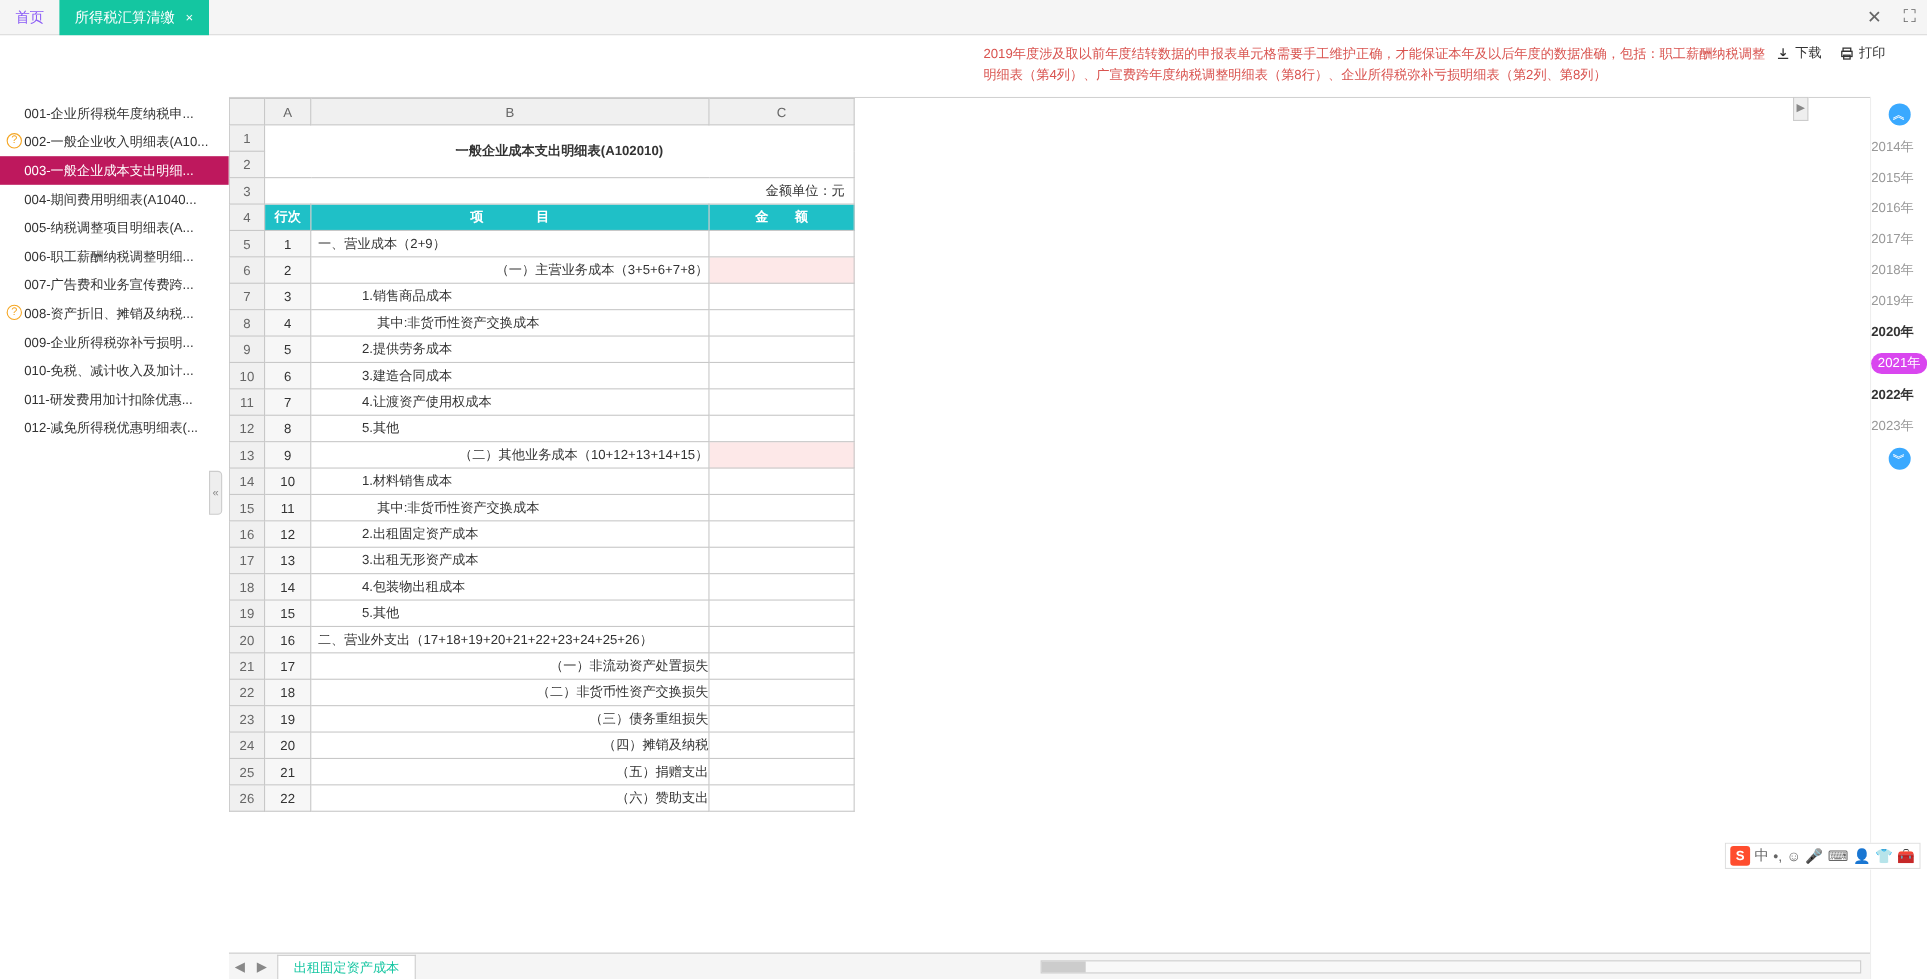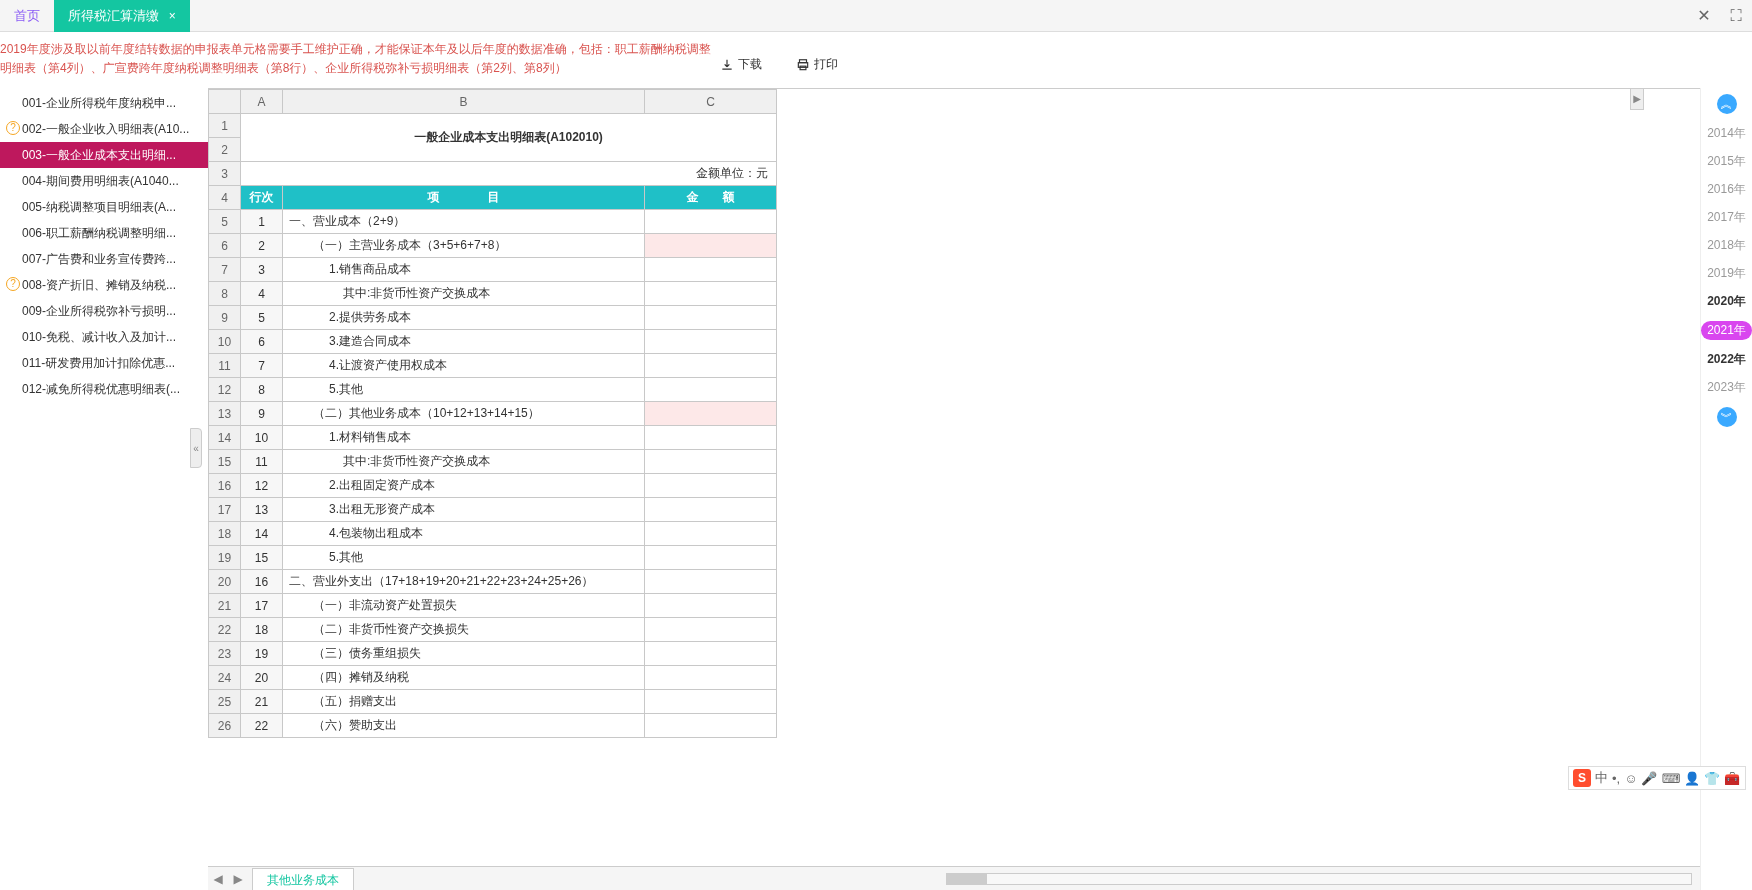--- a/index.html
+++ b/index.html
@@ -6,23 +6,23 @@
 body { font-size: 12px; color: #333; background: #fff; overflow: hidden; }
 
 .top-tabs { display: flex; align-items: center; height: 32px; border-bottom: 1px solid #ddd; background: #f5f5f5; }
 .tab { padding: 0 14px; height: 32px; line-height: 32px; cursor: pointer; font-size: 13px; }
 .tab.home { color: #8b5cf6; }
 .tab.active { background: #14c6a1; color: #fff; position: relative; }
 .tab .close { margin-left: 6px; font-size: 12px; }
 .top-tabs .spacer { flex: 1; }
 .top-tabs .win-btn { width: 32px; text-align: center; font-size: 16px; cursor: pointer; color: #666; }
 
-.warn-bar { display: flex; align-items: flex-start; padding: 8px 0; font-size: 12px; height: 56px; }
+.warn-bar { display: flex; align-items: flex-start; padding: 8px 28px; font-size: 12px; height: 56px; justify-content: flex-end; }
 .warn-text { color: #d9534f; flex: 1; max-width: 720px; line-height: 1.6; }
-.warn-actions { display: flex; gap: 34px; align-items: center; margin-right: 10px; color: #333; margin-top: 16px; }
+.warn-actions { display: flex; gap: 16px; align-items: center; margin-right: 10px; color: #333; }
 .warn-actions .act { cursor: pointer; display: inline-flex; align-items: center; gap: 4px; }
 .icon-svg { width: 14px; height: 14px; display: inline-block; }
 
 .main { display: flex; height: calc(100vh - 88px); position: relative; }
 
 .side-list { width: 208px; border-right: 0; overflow: hidden; padding-top: 2px; }
 .side-item { height: 26px; line-height: 26px; padding: 0 6px 0 22px; cursor: pointer; font-size: 12px; color: #333; white-space: nowrap; overflow: hidden; text-overflow: ellipsis; position: relative; }
 .side-item .q { position: absolute; left: 6px; top: 5px; width: 14px; height: 14px; border: 1px solid #f5a623; border-radius: 50%; color: #f5a623; font-size: 10px; line-height: 12px; text-align: center; }
 .side-item.active { background: #be185d; color: #fff; }
 
@@ -35,21 +35,21 @@
 .sheet .rowhdr, .sheet .colhdr, .sheet .corner { background: #f0f0f0; text-align: center; font-weight: normal; color: #666; }
 .sheet .rowhdr { width: 32px; }
 .sheet .colA { width: 42px; }
 .sheet .colB { width: 362px; }
 .sheet .colC { width: 132px; }
 .title-cell { text-align: center; font-size: 17px; font-weight: bold; }
 .unit-cell { text-align: right; padding-right: 8px; }
 .hdr-row td { background: #1fc0c7 !important; color: #fff; text-align: center; font-weight: bold; }
 .lineno { text-align: center; background: #f7f7f7 !important; }
 .item-cell { padding-left: 6px; }
-.pad1 { padding-left: 30px; }
+.pad1 { padding-left: 30px; text-align: right; }
 .pad2 { padding-left: 46px; }
 .pad3 { padding-left: 60px; }
 .amount { background: #fff; }
 .amount.hl { background: #fde8e8 !important; }
 
 .sheet-tabs { height: 24px; border-top: 1px solid #ccc; display: flex; align-items: center; background: #f5f5f5; font-size: 12px; }
 .sheet-tabs .nav { width: 20px; text-align: center; color: #888; cursor: pointer; }
 .sheet-tabs .stab { padding: 0 14px; height: 22px; line-height: 22px; border: 1px solid #ccc; border-bottom: none; background: #fff; color: #14c6a1; margin-left: 4px; cursor: pointer; }
 .sheet-tabs .spacer2 { flex: 1; }
 .sheet-tabs .hscroll { width: 50%; height: 12px; border: 1px solid #ccc; position: relative; margin-right: 8px; background: #f8f8f8; }
@@ -279,31 +279,31 @@
               <td class="lineno">22</td>
               <td class="item-cell pad1">（六）赞助支出</td>
               <td class="amount"></td>
             </tr>
           </tbody>
       </table>
     </div>
     <div class="sheet-tabs">
       <div class="nav">◀</div>
       <div class="nav">▶</div>
-      <div class="stab">其他业务成本</div>
+      <div class="stab">出租固定资产成本</div>
       <div class="spacer2"></div>
       <div class="hscroll">
           <div class="thumb"></div>
         </div>
     </div>
   </div>
 
   <div class="year-rail">
     <div class="circle">︽</div>
-    <div id="yearList" style="display: flex; flex-direction: column; gap: 11px; align-items: center;">
+    <div id="yearList" style="display: flex; flex-direction: column; gap: 11px; align-items: flex-start;">
         <div class="year">2014年</div>
         <div class="year">2015年</div>
         <div class="year">2016年</div>
         <div class="year">2017年</div>
         <div class="year">2018年</div>
         <div class="year">2019年</div>
         <div class="year bold">2020年</div>
         <div class="year active">2021年</div>
         <div class="year bold">2022年</div>
         <div class="year">2023年</div>

